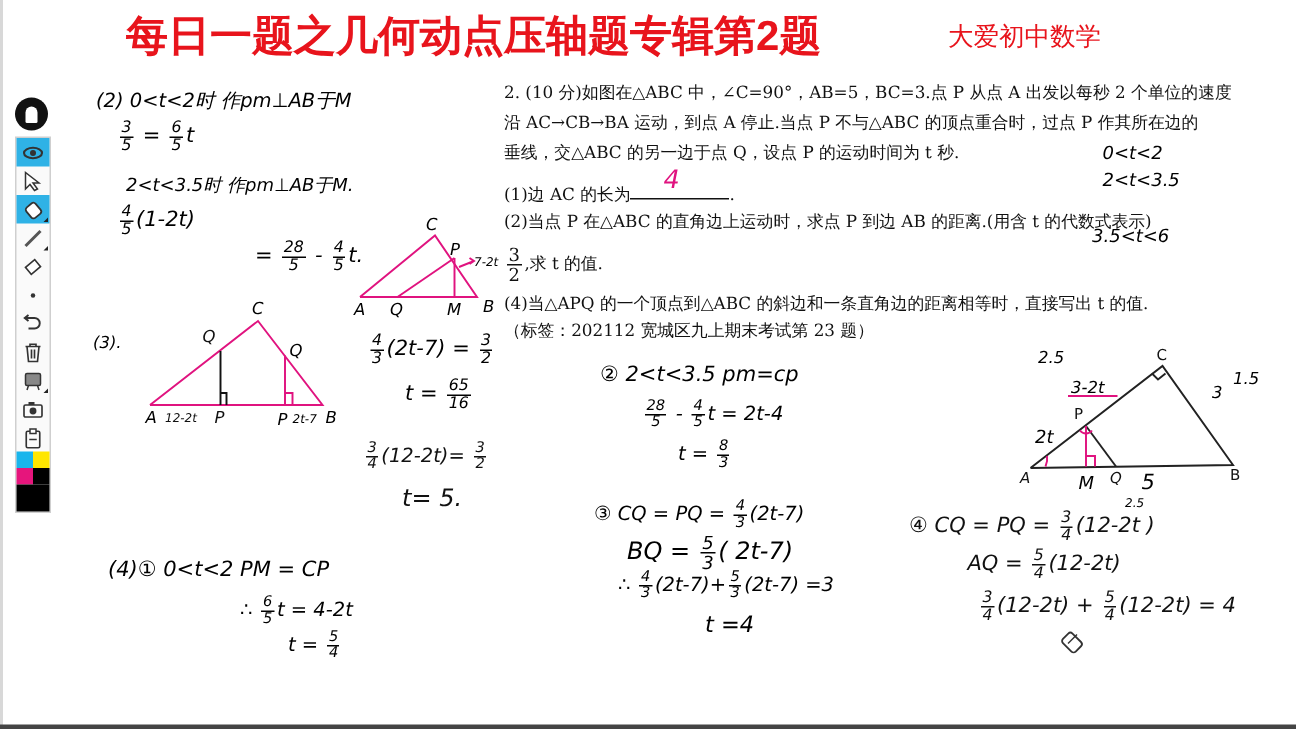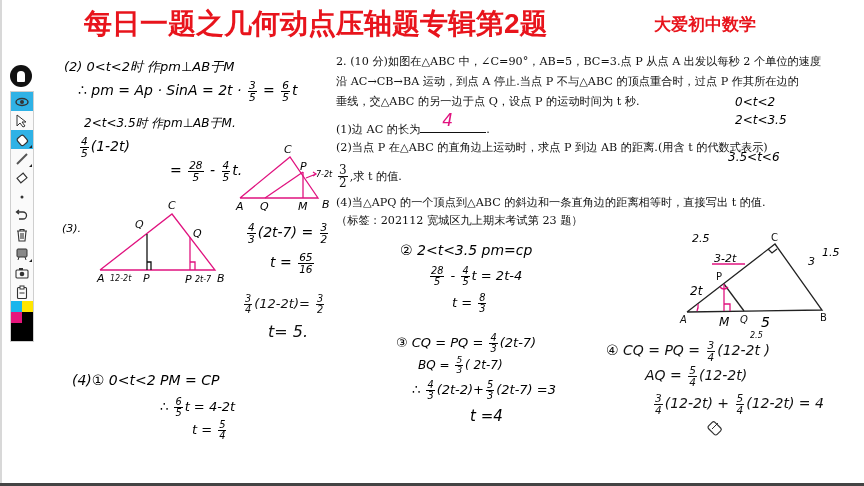--- a/index.html
+++ b/index.html
@@ -4,21 +4,21 @@
 <style>
   html, body { margin:0; padding:0; }
   body { width:864px; height:486px; background:#ffffff; position:relative; overflow:hidden;
          font-family:"DejaVu Sans", sans-serif; }
   .frame-left { position:absolute; left:0; top:0; width:2px; height:486px; background:#d8d8d8; }
   .frame-bottom { position:absolute; left:0; bottom:0; width:864px; height:3px; background:#444; }
 
   .title { position:absolute; left:84px; top:5px; font-family:"Liberation Sans", sans-serif;
            font-weight:bold; font-size:28px; color:#e8141c; letter-spacing:0px; white-space:nowrap;text-align:right; }
   .subtitle { position:absolute; left:632px; top:13px; font-family:"Liberation Sans", sans-serif;
-              font-weight:bold; font-size:17px; color:#e8141c; white-space:nowrap;margin-left:22px; }
+              font-weight:normal; font-size:17px; color:#e8141c; white-space:nowrap; }
 
   
   .toolbar { position:absolute; left:10px; top:65px; width:22px; }
   .tb-logo { width:22px; height:22px; border-radius:50%; background:#111; display:flex;
              align-items:center; justify-content:center; margin-bottom:4px; }
   .tb-logo span { width:8px; height:11px; background:#fff; border-radius:4px 4px 1px 1px; display:block; }
   .tb-col { width:22px; border:1px solid #cfcfcf; background:#fafafa; }
   .tb-btn { width:22px; height:19px; display:flex; align-items:center; justify-content:center;
             font-size:12px; color:#333; position:relative; }
   .tb-btn.active { background:#2fb2e6; }
@@ -146,21 +146,21 @@
   <div class="ln" style="top:141px">(4)当△APQ 的一个顶点到△ABC 的斜边和一条直角边的距离相等时，直接写出 t 的值.</div>
   <div class="ln" style="top:159px">（标签：202112 宽城区九上期末考试第 23 题）</div>
 </div>
 
 <div class="hw" style="left:735px;top:95px;font-size:12px">0&lt;t&lt;2</div>
 <div class="hw" style="left:735px;top:113px;font-size:12px">2&lt;t&lt;3.5</div>
 <div class="hw" style="left:728px;top:150px;font-size:12px">3.5&lt;t&lt;6</div>
 
 <div class="hw" style="left:64px;top:58px;font-size:13px">(2)  0&lt;t&lt;2时 作pm⊥AB于M</div>
 <div class="hw" style="left:78px;top:80px;font-size:14px">
-  <span>∴ pm = Ap · SinA = 2t · </span><span class="frac">
+  <span class="frac">
       <span class="n">3</span>
       <span class="d">5</span>
     </span><span> = </span><span class="frac">
       <span class="n">6</span>
       <span class="d">5</span>
     </span><span>t</span>
 </div>
 <div class="hw" style="left:84px;top:115px;font-size:12px">2&lt;t&lt;3.5时 作pm⊥AB于M.</div>
 <div class="hw" style="left:78px;top:136px;font-size:14px">
   <span class="frac">
@@ -272,31 +272,31 @@
       <span class="d">3</span>
     </span>
 </div>
 
 <div class="hw" style="left:396px;top:333px;font-size:13px">
   <span>③  CQ = PQ = </span><span class="frac">
       <span class="n">4</span>
       <span class="d">3</span>
     </span><span>(2t-7)</span>
 </div>
-<div class="hw" style="left:418px;top:356px;font-size:12px">
+<div class="hw" style="left:418px;top:356px;font-size:16px">
   <span>BQ = </span><span class="frac">
       <span class="n">5</span>
       <span class="d">3</span>
     </span><span>( 2t-7)</span>
 </div>
 <div class="hw" style="left:412px;top:380px;font-size:13px">
   <span>∴ </span><span class="frac">
       <span class="n">4</span>
       <span class="d">3</span>
-    </span><span>(2t-2)+</span><span class="frac">
+    </span><span>(2t-7)+</span><span class="frac">
       <span class="n">5</span>
       <span class="d">3</span>
     </span><span>(2t-7) =3</span>
 </div>
 <div class="hw" style="left:470px;top:407px;font-size:15px">t =4</div>
 
 <svg style="left:0;top:0" width="864" height="486">
   <g stroke="#222" stroke-width="1.3" fill="none">
     <polyline points="687,312 775,244 822,310 687,312"></polyline>
     <path d="M768 249 L772 253 L777 249"></path>

